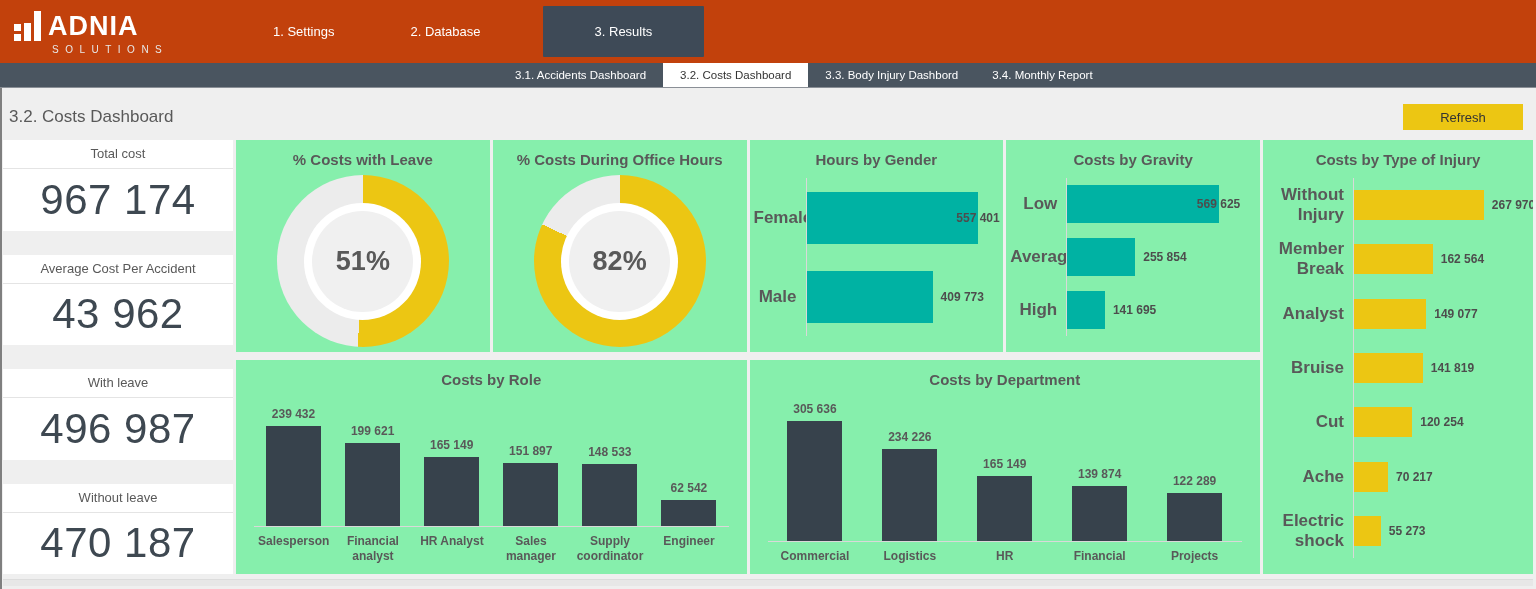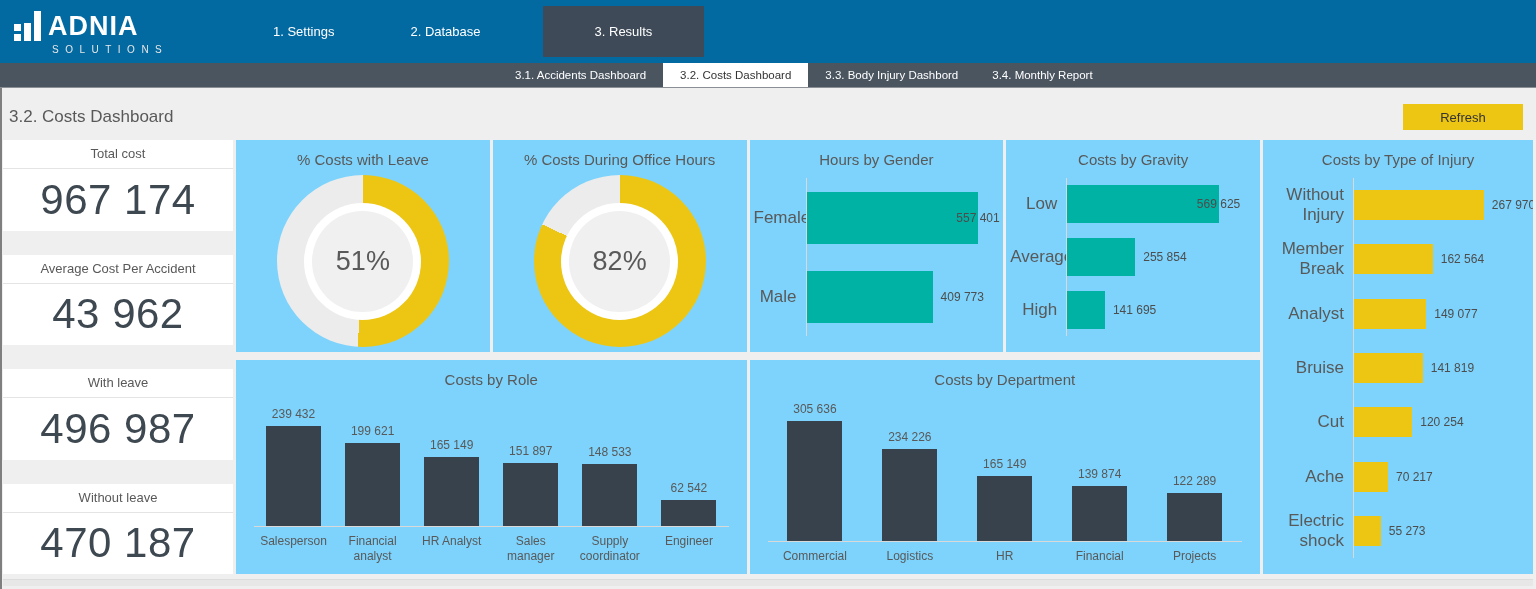--- a/index.html
+++ b/index.html
@@ -1,20 +1,20 @@
 <!DOCTYPE html>
 <html><head>
 <meta charset="utf-8">
 <style>
   * { margin:0; padding:0; box-sizing:border-box; }
   html,body { width:1536px; height:589px; overflow:hidden;
     font-family:"Liberation Sans", sans-serif; background:#efefef; }
 
   
-  .topbar { height:63px; background:#0369a1; display:flex; align-items:center; }
+  .topbar { height:63px; background:#c2410c; display:flex; align-items:center; }
   .logo { display:flex; flex-direction:column; margin-left:14px; width:150px; }
   .logo-row { display:flex; align-items:flex-end; gap:7px; }
   .logo-icon { display:flex; align-items:flex-end; gap:3px; height:32px; }
   .logo-icon .sq { display:flex; flex-direction:column; gap:3px; }
   .logo-icon .sq i { display:block; width:7px; height:7px; background:#fff; }
   .logo-icon .b1 { width:7px; height:18px; background:#fff; }
   .logo-icon .b2 { width:7px; height:30px; background:#fff; }
   .logo-name { color:#fff; font-size:27px; font-weight:bold; letter-spacing:1px; line-height:30px; }
   .logo-tag { color:#e8e8e8; font-size:10px; letter-spacing:6.5px; margin-top:3px; margin-left:38px; }
   .main-nav { display:flex; align-items:center; margin-left:95px; }
@@ -28,21 +28,21 @@
 
   
   .content { padding:0 3px 0 1px; border-left:2px solid #7f7f7f; min-height:501px; }
   .title-row { display:flex; align-items:center; justify-content:space-between; padding:16px 10px 10px 6px; }
   .page-title { font-size:17px; color:#595959; }
   .refresh-btn { width:120px; height:26px; background:#ecc613; border:none; font-size:13px;
     color:#333; font-family:inherit; cursor:pointer; display:flex; align-items:center; justify-content:center; }
 
   .grid { display:grid; grid-template-columns:230px 1fr 1fr 1fr 1fr 270px;
     grid-template-rows:212px 214px; gap:8px 3px; }
-  .panel { background:#7dd3fc; display:flex; flex-direction:column; overflow:hidden; }
+  .panel { background:#86efac; display:flex; flex-direction:column; overflow:hidden;font-weight:bold; }
   .panel-title { text-align:center; font-size:15px; color:#595959; padding:11px 4px 2px; }
 
   .kpi-col { grid-column:1; grid-row:1/3; display:grid; grid-template-rows:repeat(4,1fr); gap:24px; }
   .p1{grid-column:2;grid-row:1} .p2{grid-column:3;grid-row:1} .p3{grid-column:4;grid-row:1}
   .p4{grid-column:5;grid-row:1} .p-injury{grid-column:6;grid-row:1/3}
   .p-role{grid-column:2/4;grid-row:2} .p-dept{grid-column:4/6;grid-row:2}
 
   .kpi-card { background:#fff; display:flex; flex-direction:column; }
   .kpi-label { text-align:center; font-size:13px; color:#595959; padding:6px 0 7px; border-bottom:1px solid #e4e4e4; }
   .kpi-value { flex:1; display:flex; align-items:center; justify-content:center; font-size:42px; color:#3e4851; letter-spacing:0.5px; }

